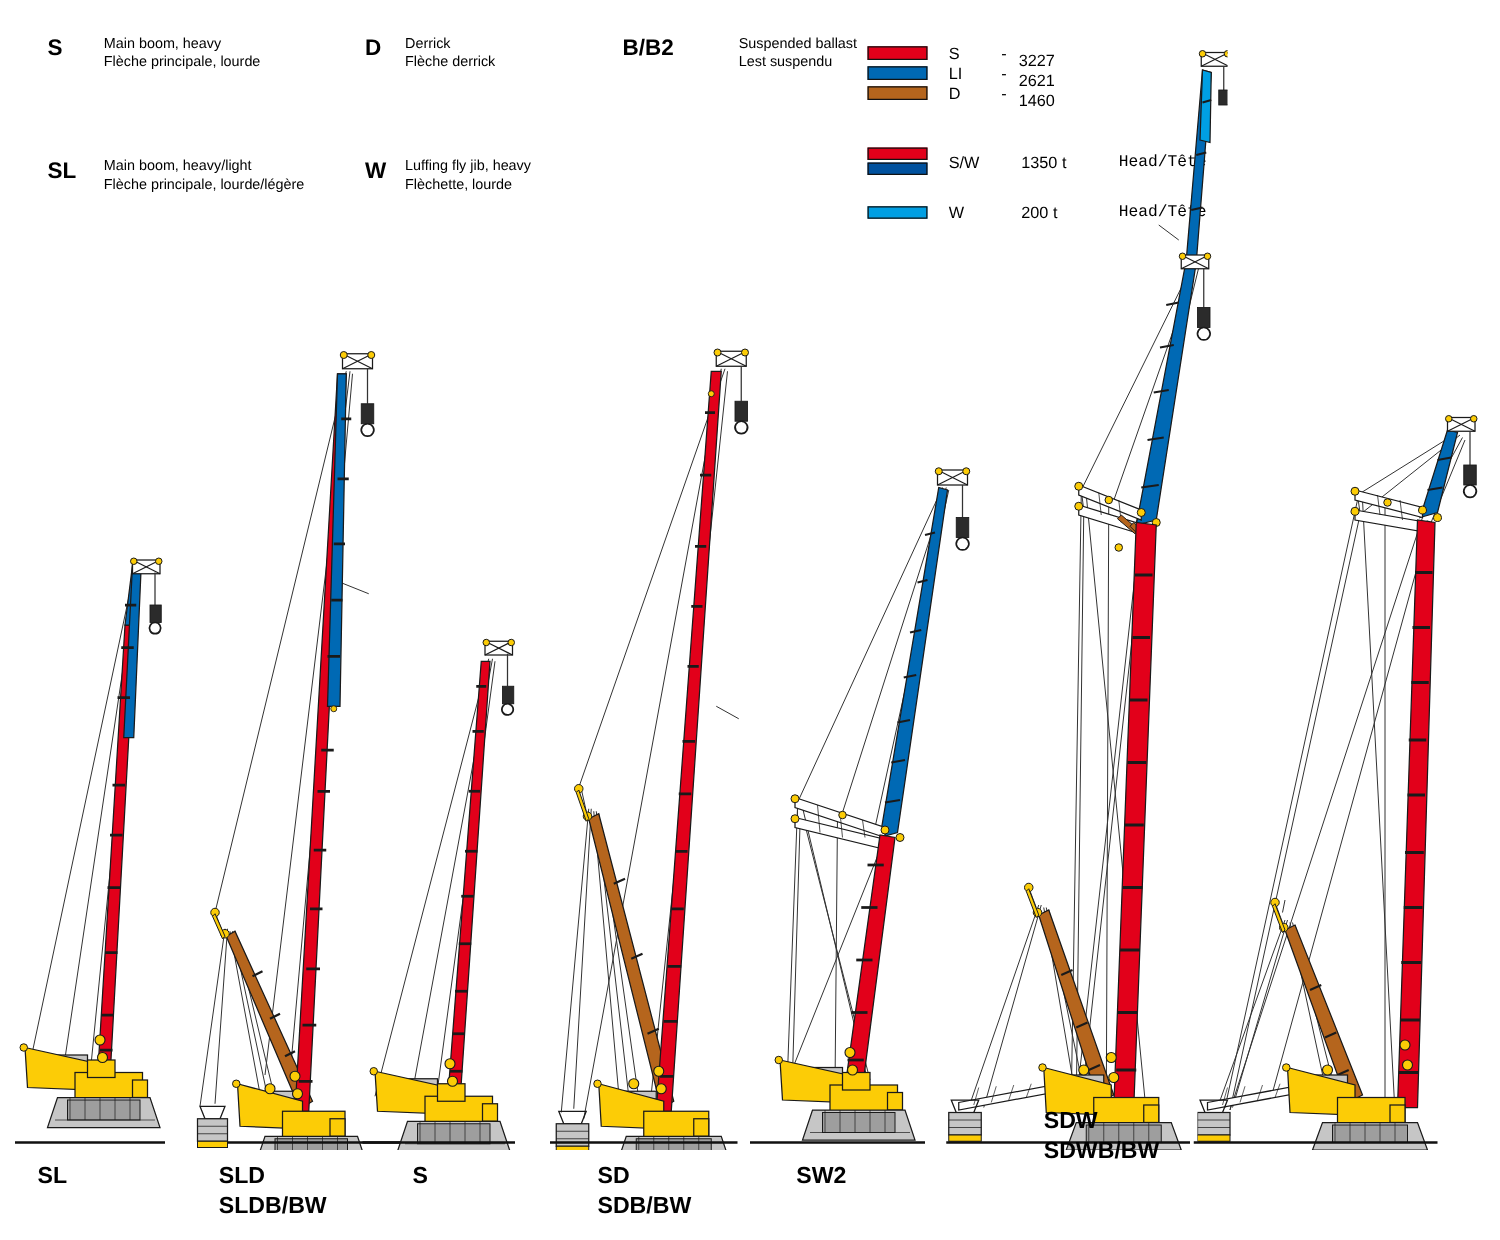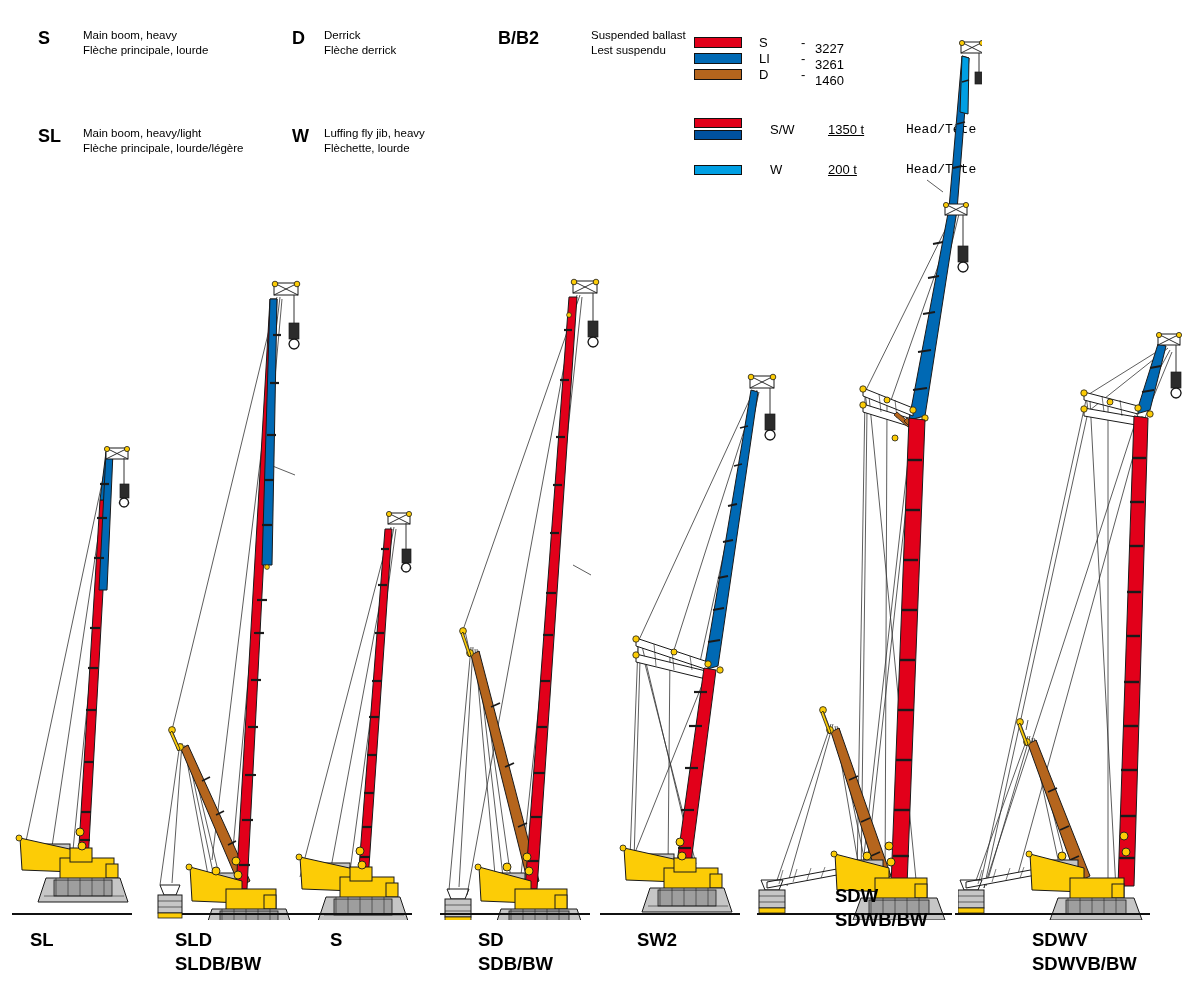--- a/index.html
+++ b/index.html
@@ -27,22 +27,22 @@
   .colorlegend{position:absolute;}
   .cl-row{display:flex;align-items:center;height:16px;}
   .swatch{width:48px;height:11px;border:1px solid #111;box-sizing:border-box;}
   .cl-code{width:42px;margin-left:17px;font-size:13px;}
   .cl-dash{width:14px;font-size:13px;}
   .cl-num{font-size:13px;margin-top:12px;}
 
   .cl2-row{display:flex;align-items:center;}
   .sw-stack{width:48px;display:flex;flex-direction:column;gap:2px;}
   .sw-stack .swatch{height:10px;}
-  .cl2-code{width:58px;margin-left:28px;font-size:13px;}
-  .cl2-val{width:78px;font-size:13px;text-align:left;text-decoration:underline;}
+  .cl2-code{width:58px;margin-left:17px;font-size:13px;}
+  .cl2-val{width:78px;font-size:13px;text-align:left;}
   .cl2-head{font-size:13px;font-family:Liberation Mono, monospace;}
   .crane-svg{display:block;}
   .groundline{position:absolute;height:0;border-top:2.2px solid #111;}
   .config-label{
     position:absolute;font-weight:bold;font-size:18.5px;line-height:24px;
     white-space:nowrap;
   }
 </style>
 </head>
 <body>
@@ -94,21 +94,21 @@
     <div class="cl-row">
       <div class="swatch" style="background:#E2001A;"></div>
       <div class="cl-code">S</div>
       <div class="cl-dash">-</div>
       <div class="cl-num">3227</div>
     </div>
     <div class="cl-row">
       <div class="swatch" style="background:#0069B4;"></div>
       <div class="cl-code">LI</div>
       <div class="cl-dash">-</div>
-      <div class="cl-num">3261</div>
+      <div class="cl-num">2621</div>
     </div>
     <div class="cl-row">
       <div class="swatch" style="background:#B5651D;"></div>
       <div class="cl-code">D</div>
       <div class="cl-dash">-</div>
       <div class="cl-num">1460</div>
     </div>
   </div>
 
   <div class="colorlegend" style="left:694px;top:118px;">
@@ -915,18 +915,14 @@
 
   <div class="config-label" style="left:637px;top:928px;">
     <div>SW2</div>
   </div>
 
   <div class="config-label" style="left:835px;top:884px;">
     <div>SDW</div>
     <div>SDWB/BW</div>
   </div>
 
-  <div class="config-label" style="left:1032px;top:928px;">
-    <div>SDWV</div>
-    <div>SDWVB/BW</div>
-  </div>
 
 </div>
 
 </body></html>

